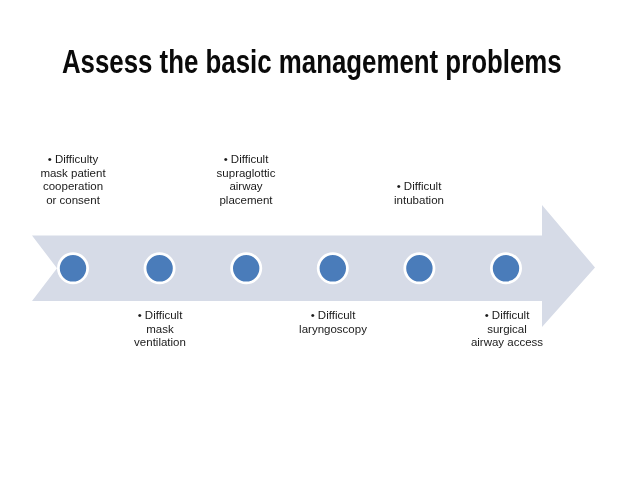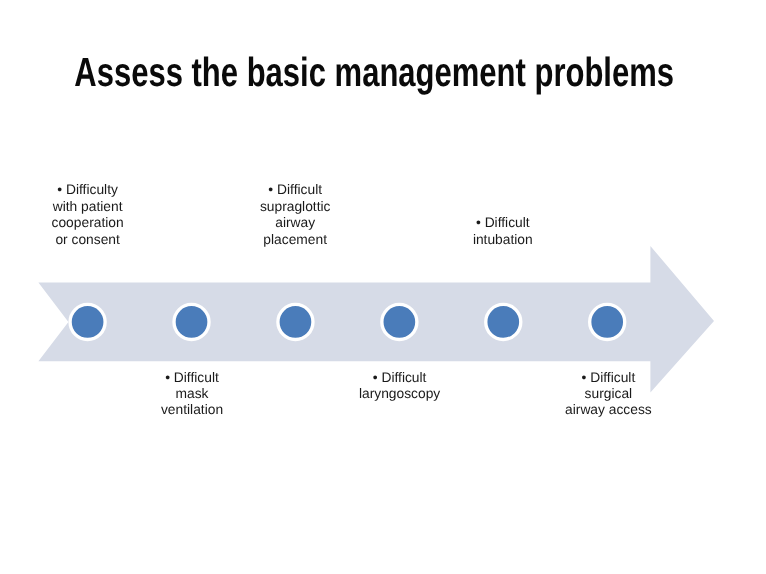--- a/index.html
+++ b/index.html
@@ -68,21 +68,21 @@
 
     <circle class="milestone-dot" cx="73" cy="268.3" r="14.6" fill="#4a7cba"></circle>
     <circle class="milestone-dot" cx="159.6" cy="268.3" r="14.6" fill="#4a7cba"></circle>
     <circle class="milestone-dot" cx="246.2" cy="268.3" r="14.6" fill="#4a7cba"></circle>
     <circle class="milestone-dot" cx="332.8" cy="268.3" r="14.6" fill="#4a7cba"></circle>
     <circle class="milestone-dot" cx="419.4" cy="268.3" r="14.6" fill="#4a7cba"></circle>
     <circle class="milestone-dot" cx="506" cy="268.3" r="14.6" fill="#4a7cba"></circle>
   </svg>
 
   <div class="milestone-label label-above" style="left:73px;">• Difficulty
-with patient
+mask patient
 cooperation
 or consent</div>
   <div class="milestone-label label-above" style="left:246px;">• Difficult
 supraglottic
 airway
 placement</div>
   <div class="milestone-label label-above" style="left:419px;">• Difficult
 intubation</div>
 
   <div class="milestone-label label-below" style="left:160px;">• Difficult

